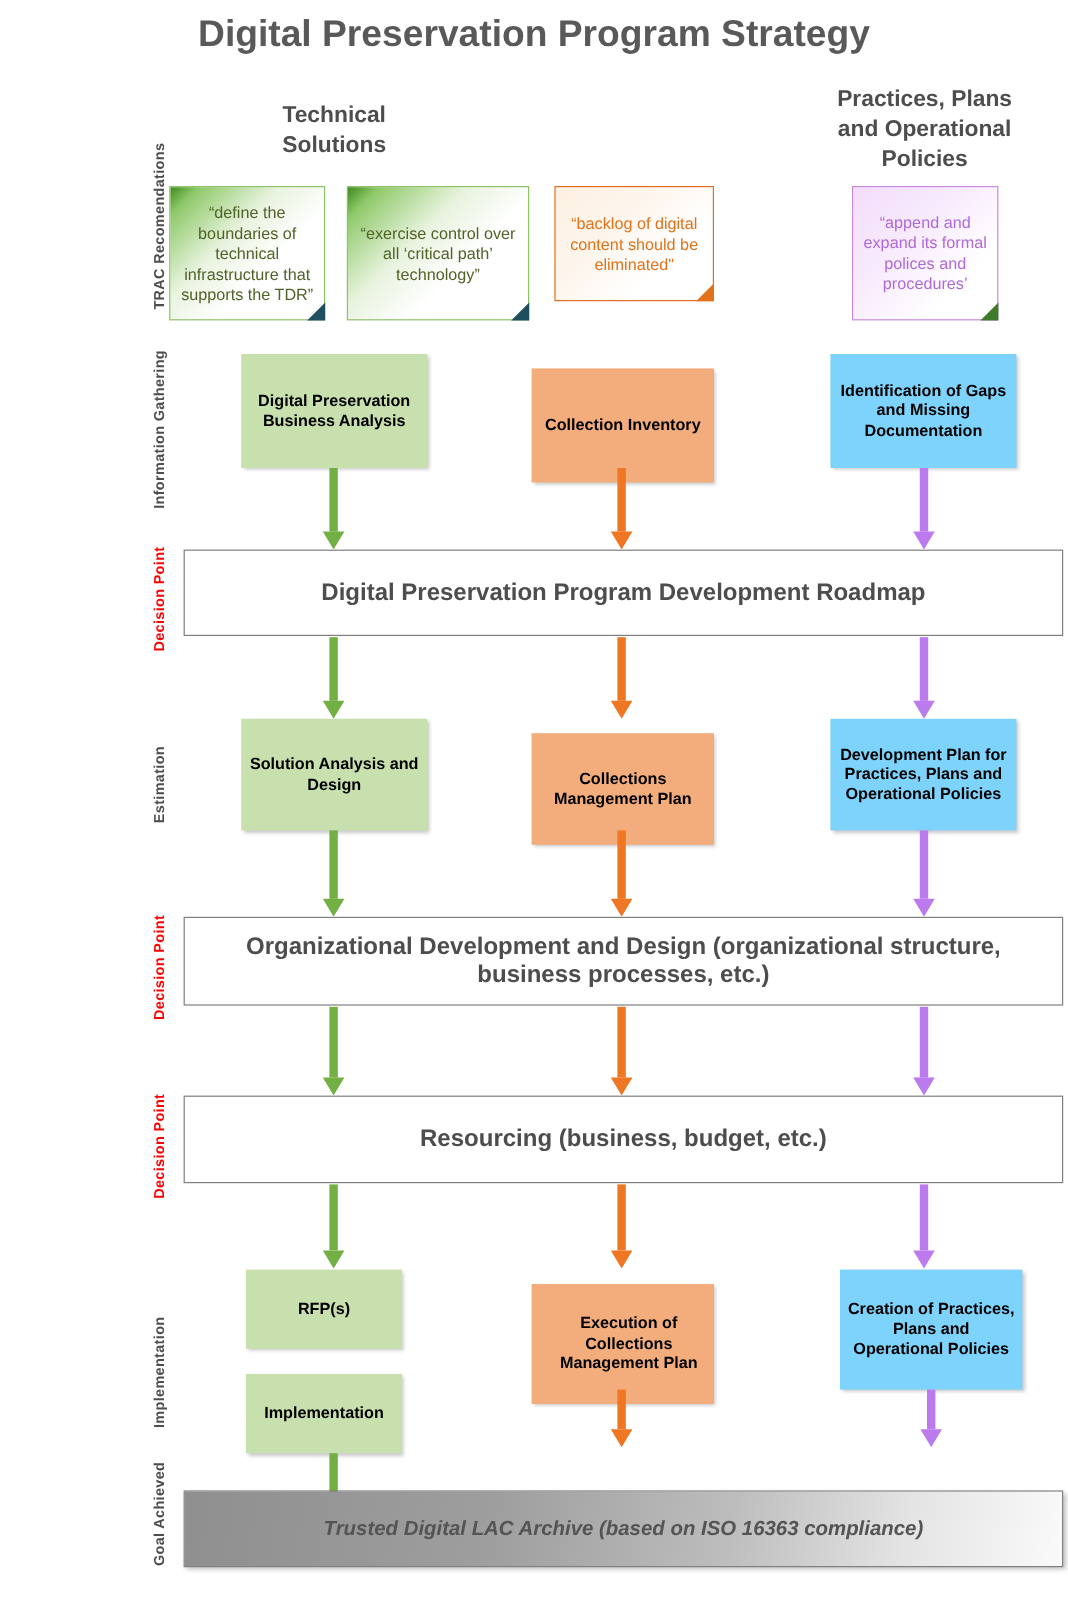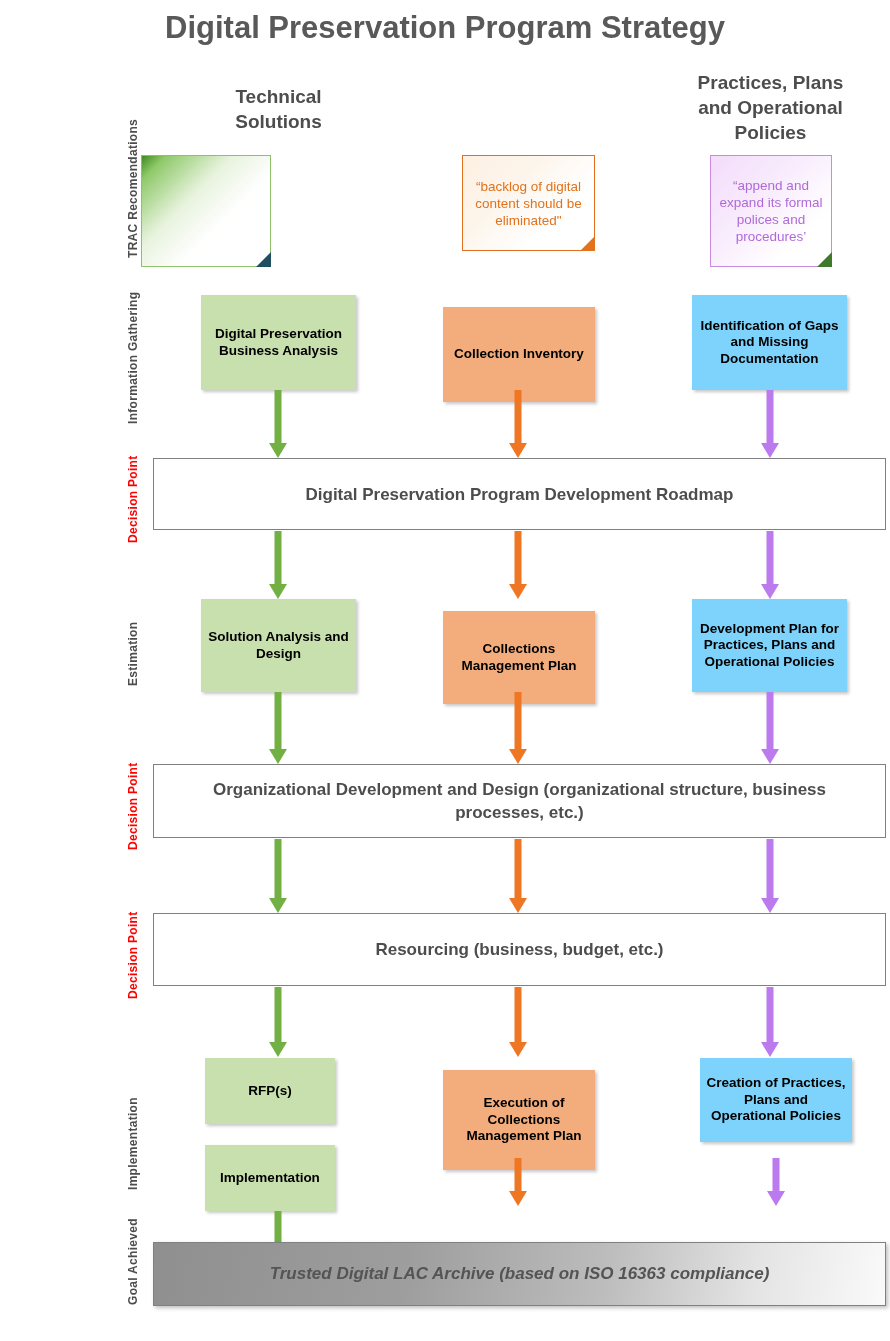--- a/index.html
+++ b/index.html
@@ -120,21 +120,21 @@
   
   .bar {
     position: absolute;
     box-sizing: border-box;
     border: 1px solid #7f7f7f;
     background: #ffffff;
     display: flex;
     align-items: center;
     justify-content: center;
     text-align: center;
-    font-size: 17px;
+    font-size: 20px;
     font-weight: bold;
     color: #4d4d4d;
     line-height: 23px;
     padding: 4px 30px;
   }
 
   
   .goal-bar {
     position: absolute;
     box-sizing: border-box;
@@ -197,23 +197,28 @@
   <div class="stage-label" style="left:126px; top:258px;">TRAC Recomendations</div>
   <div class="stage-label" style="left:126px; top:424px;">Information Gathering</div>
   <div class="stage-label decision" style="left:126px; top:543px;">Decision Point</div>
   <div class="stage-label" style="left:126px; top:686px;">Estimation</div>
   <div class="stage-label decision" style="left:126px; top:850px;">Decision Point</div>
   <div class="stage-label decision" style="left:126px; top:999px;">Decision Point</div>
   <div class="stage-label" style="left:126px; top:1190px;">Implementation</div>
   <div class="stage-label" style="left:126px; top:1305px;">Goal Achieved</div>
 
   <div class="note green" style="left:141px; top:155px; width:130px; height:112px;">
+    <span>“define the boundaries of technical infrastructure that supports the TDR”</span>
     <span class="fold"></span>
   </div>
 
+  <div class="note green" style="left:289px; top:155px; width:152px; height:112px;">
+    <span>“exercise control over all ‘critical path’ technology”</span>
+    <span class="fold"></span>
+  </div>
 
   <div class="note orange" style="left:462px; top:155px; width:133px; height:96px;">
     <span>“backlog of digital content should be eliminated"</span>
     <span class="fold"></span>
   </div>
 
   <div class="note purple" style="left:710px; top:155px; width:122px; height:112px;">
     <span>“append and expand its formal polices and procedures’</span>
     <span class="fold"></span>
   </div>
@@ -317,21 +322,21 @@
 
   <div class="box green" style="left:205px; top:1058px; width:130px; height:66px;">
     <span>RFP(s)</span>
   </div>
   <div class="box green" style="left:205px; top:1145px; width:130px; height:66px;">
     <span>Implementation</span>
   </div>
   <div class="box orange" style="left:443px; top:1058px; width:152px; height:100px;padding-left:16px;">
     <span>Execution of Collections Management Plan</span>
   </div>
-  <div class="box purple" style="left:700px; top:1058px; width:152px; height:84px;">
+  <div class="box purple" style="left:700px; top:1058px; width:152px; height:100px;">
     <span>Creation of Practices, Plans and Operational Policies</span>
   </div>
 
   <div class="arrow green" style="left:269px; top:1211px; width:18px; height:50px;">
     <div class="shaft" style="height:35px;"></div>
     <div class="head"></div>
   </div>
   <div class="arrow orange" style="left:509px; top:1158px; width:18px; height:48px;">
     <div class="shaft" style="height:33px;"></div>
     <div class="head"></div>

